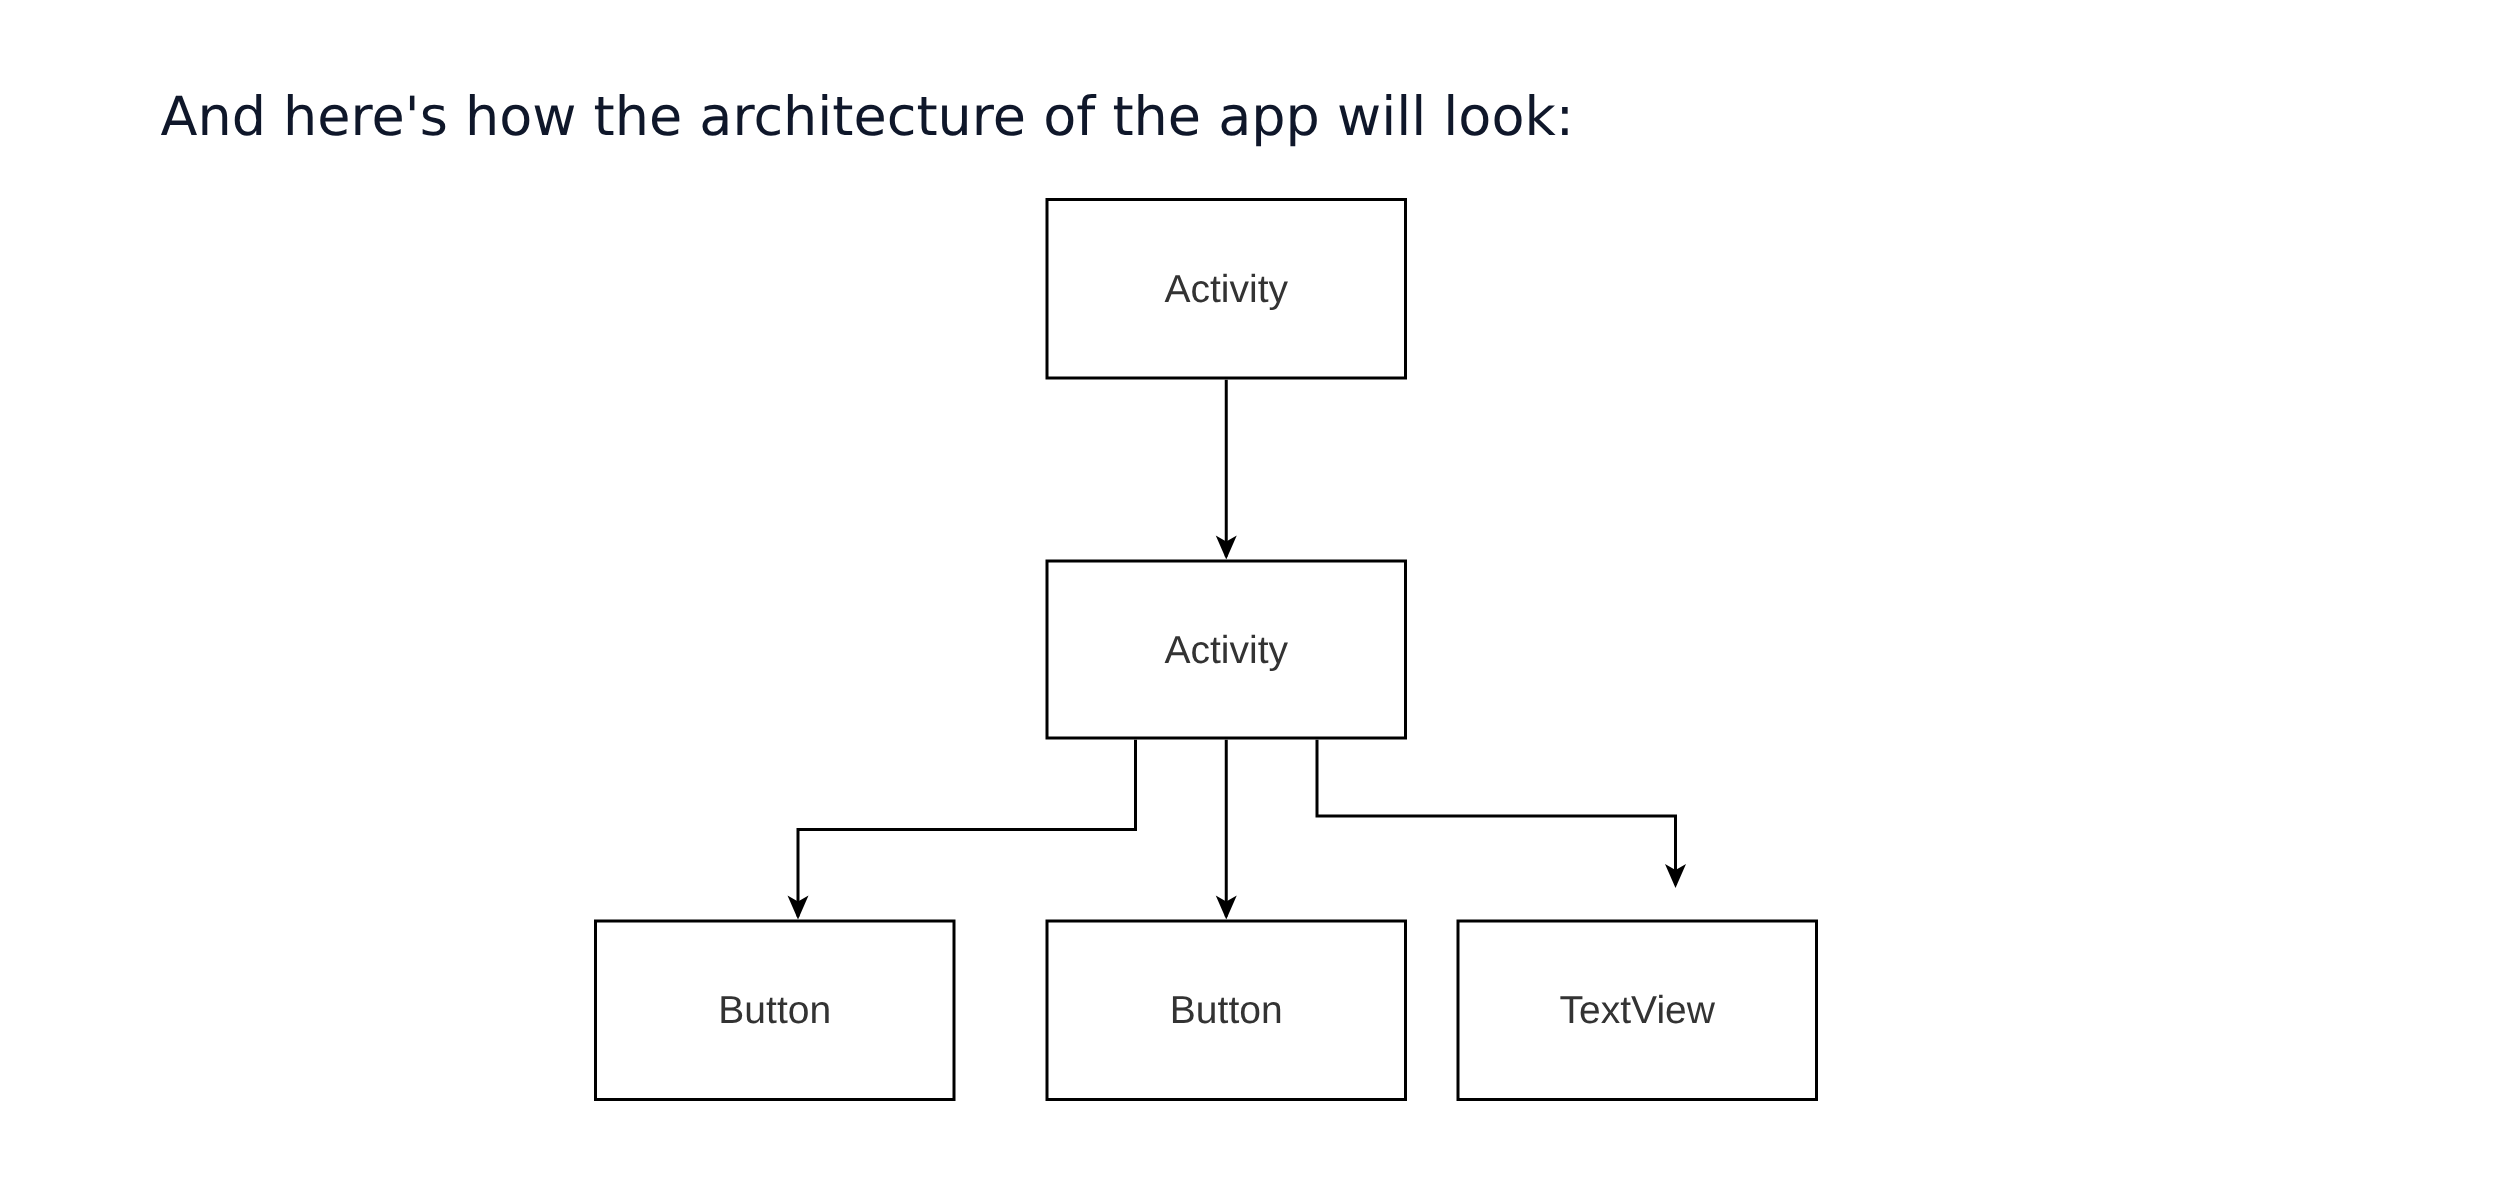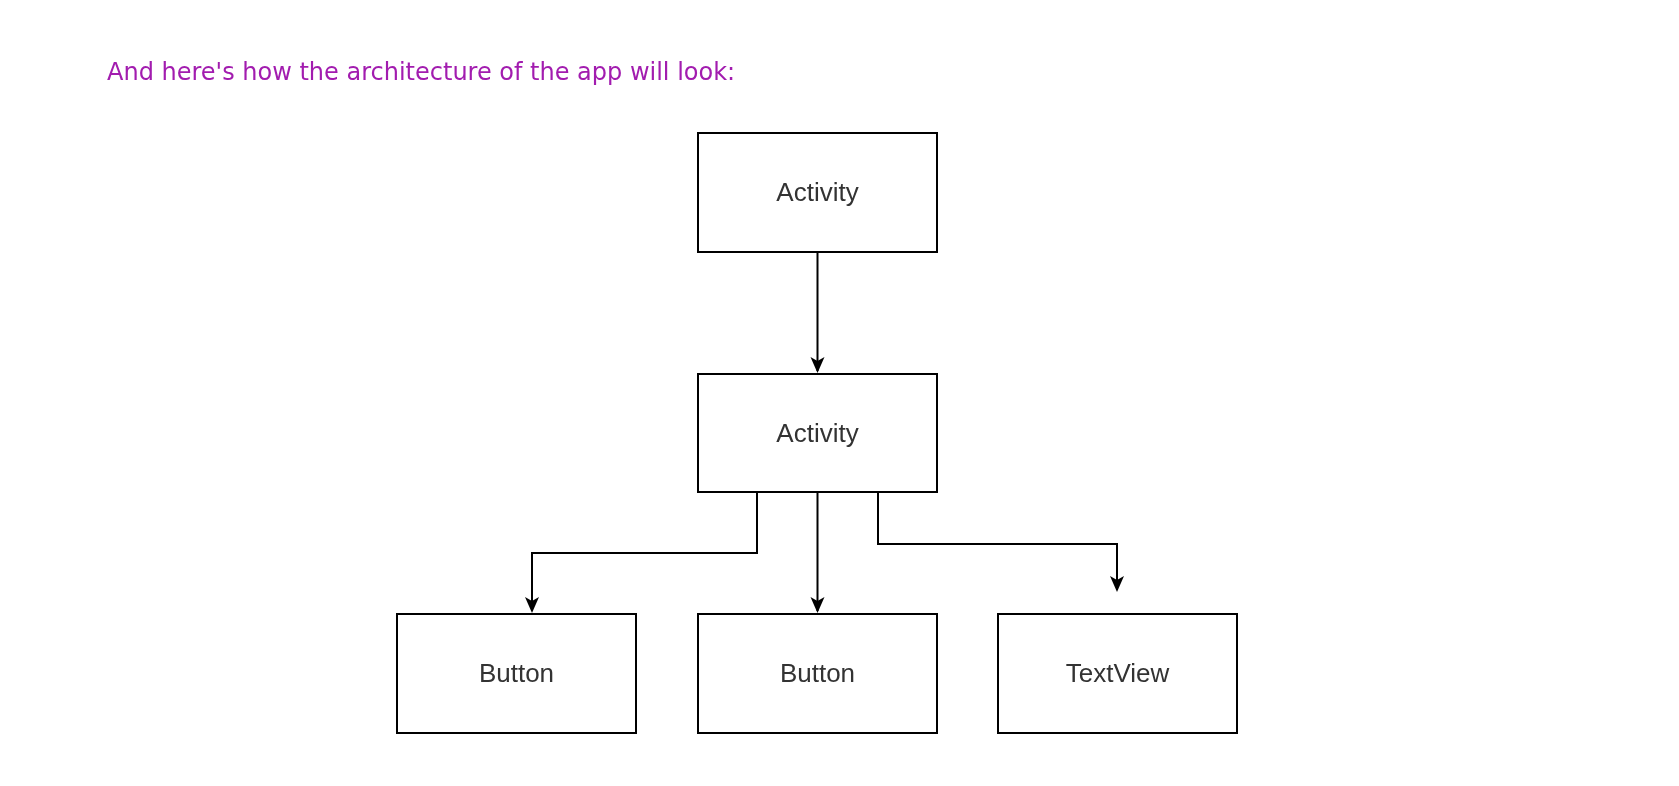--- a/index.html
+++ b/index.html
@@ -14,23 +14,23 @@
     background: #ffffff;
     overflow: hidden;
     font-family: "Liberation Sans", sans-serif;
   }
   .heading {
     position: absolute;
     left: 107px;
     top: 58px;
     margin: 0;
     font-family: "DejaVu Sans", sans-serif;
-    font-size: 24px;
+    font-size: 36px;
     font-weight: 400;
-    color: #a21caf;
+    color: #0f172a;
     white-space: nowrap;
     text-align: center;
   }
   .diagram {
     position: absolute;
     left: 0;
     top: 0;
     width: 1679px;
     height: 786px;
   }
@@ -56,21 +56,21 @@
     justify-content: center;
     font-family: "Liberation Sans", sans-serif;
     font-size: 26px;
     color: #333333;
     text-align: center;
   }
   .node-activity  { left: 697px; top: 132px; height: 121px; }
   .node-fragment  { left: 697px; top: 373px; height: 120px; }
   .node-button-1  { left: 396px; top: 613px; height: 121px; }
   .node-button-2  { left: 697px; top: 613px; height: 121px; }
-  .node-textview  { left: 997px; top: 613px; height: 121px; }
+  .node-textview  { left: 971px; top: 613px; height: 121px; }
 </style>
 </head>
 <body>
 
 <div class="page">
 
   <p class="heading">And here's how the architecture of the app will look:</p>
 
   <div class="diagram">
 

